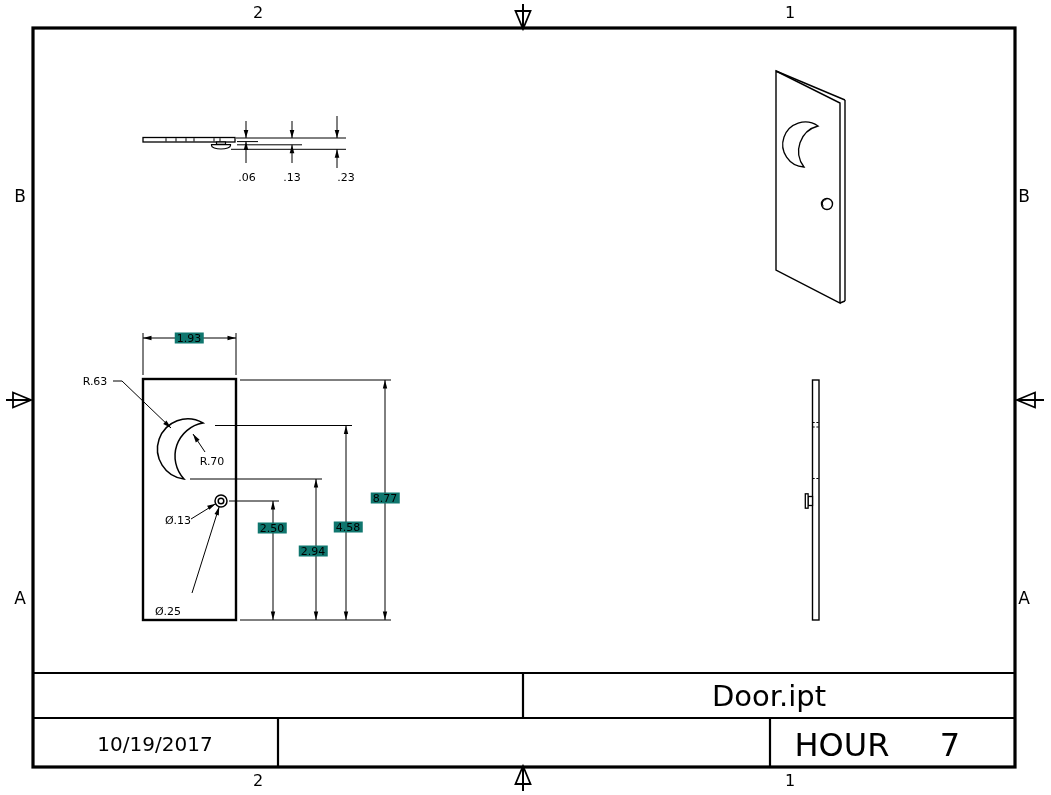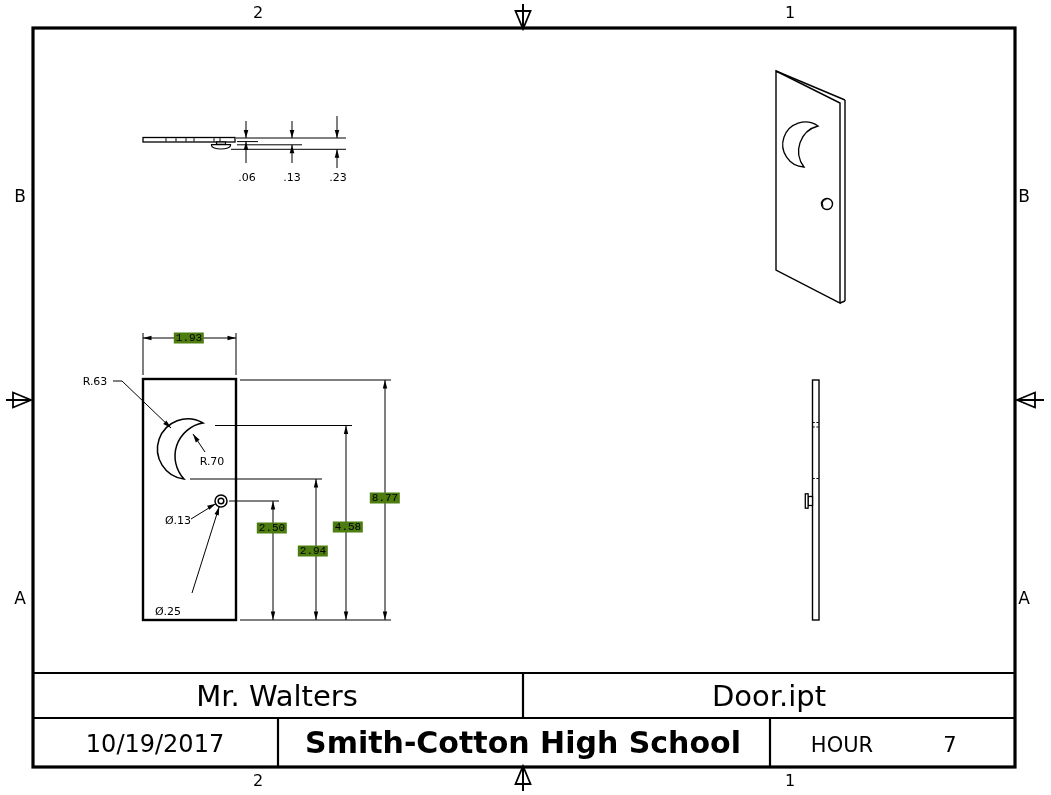--- a/index.html
+++ b/index.html
@@ -1,27 +1,27 @@
 <!DOCTYPE html>
 <html><head>
 <meta charset="utf-8">
 <style>
   html,body{margin:0;padding:0;background:#ffffff;width:1051px;height:795px;overflow:hidden;}
   #sheet{position:relative;width:1051px;height:795px;background:#ffffff;
          font-family:"DejaVu Sans","Liberation Sans",sans-serif;color:#000;}
   #linework{position:absolute;left:0;top:0;}
   .lbl{position:absolute;transform:translate(-50%,-50%);white-space:nowrap;color:#000;line-height:1;}
   .dim{font-size:11px;}
-  .bg{background:#4d7c0f;padding:0 2px;font-family:Liberation Mono, monospace;}
+  .bg{background:#0f766e;padding:0 2px;}
   .zone{font-size:16px;}
   .zletter{font-size:17px;}
   .tb-big{font-size:29px;}
-  .tb-date{font-size:24px;}
+  .tb-date{font-size:20px;}
   .tb-school{font-size:30px;font-weight:bold;}
-  .tb-hour{font-size:21px;text-align:right;}
+  .tb-hour{font-size:32px;text-align:right;}
 </style>
 </head>
 <body>
 
 <div id="sheet">
 
   <svg id="linework" width="1051" height="795" viewBox="0 0 1051 795" fill="none" stroke="#000" stroke-linecap="butt">
 
     <g>
       <rect x="33" y="28" width="982" height="739" stroke-width="3.2"></rect>
@@ -156,32 +156,30 @@
   <span class="lbl zone" style="left:790px;top:13px">1</span>
   <span class="lbl zone" style="left:258px;top:781px">2</span>
   <span class="lbl zone" style="left:790px;top:781px">1</span>
   <span class="lbl zletter" style="left:20px;top:196px">B</span>
   <span class="lbl zletter" style="left:20px;top:598px">A</span>
   <span class="lbl zletter" style="left:1024px;top:196px">B</span>
   <span class="lbl zletter" style="left:1024px;top:598px">A</span>
 
   <span class="lbl dim" style="left:247px;top:177px">.06</span>
   <span class="lbl dim" style="left:292px;top:177px">.13</span>
-  <span class="lbl dim" style="left:338px;top:177px">.23</span>
+  <span class="lbl dim" style="left:346px;top:177px">.23</span>
 
   <span class="lbl dim bg" style="left:189px;top:338px">1.93</span>
   <span class="lbl dim" style="left:95px;top:381px">R.63</span>
   <span class="lbl dim" style="left:212px;top:461px">R.70</span>
   <span class="lbl dim" style="left:178px;top:520px">Ø.13</span>
   <span class="lbl dim" style="left:168px;top:611px">Ø.25</span>
   <span class="lbl dim bg" style="left:272px;top:528px">2.50</span>
   <span class="lbl dim bg" style="left:313px;top:551px">2.94</span>
   <span class="lbl dim bg" style="left:348px;top:527px">4.58</span>
   <span class="lbl dim bg" style="left:385px;top:498px">8.77</span>
 
-  <span class="lbl tb-big" style="left:277px;top:696px">Mr. Walters</span>
   <span class="lbl tb-big" style="left:769px;top:696px">Door.ipt</span>
   <span class="lbl tb-date" style="left:155px;top:744px">10/19/2017</span>
-  <span class="lbl tb-school" style="left:523px;top:743px">Smith-Cotton High School</span>
   <span class="lbl tb-hour" style="left:842px;top:745px">HOUR</span>
   <span class="lbl tb-hour" style="left:950px;top:745px">7</span>
 
 </div>
 
 </body></html>

